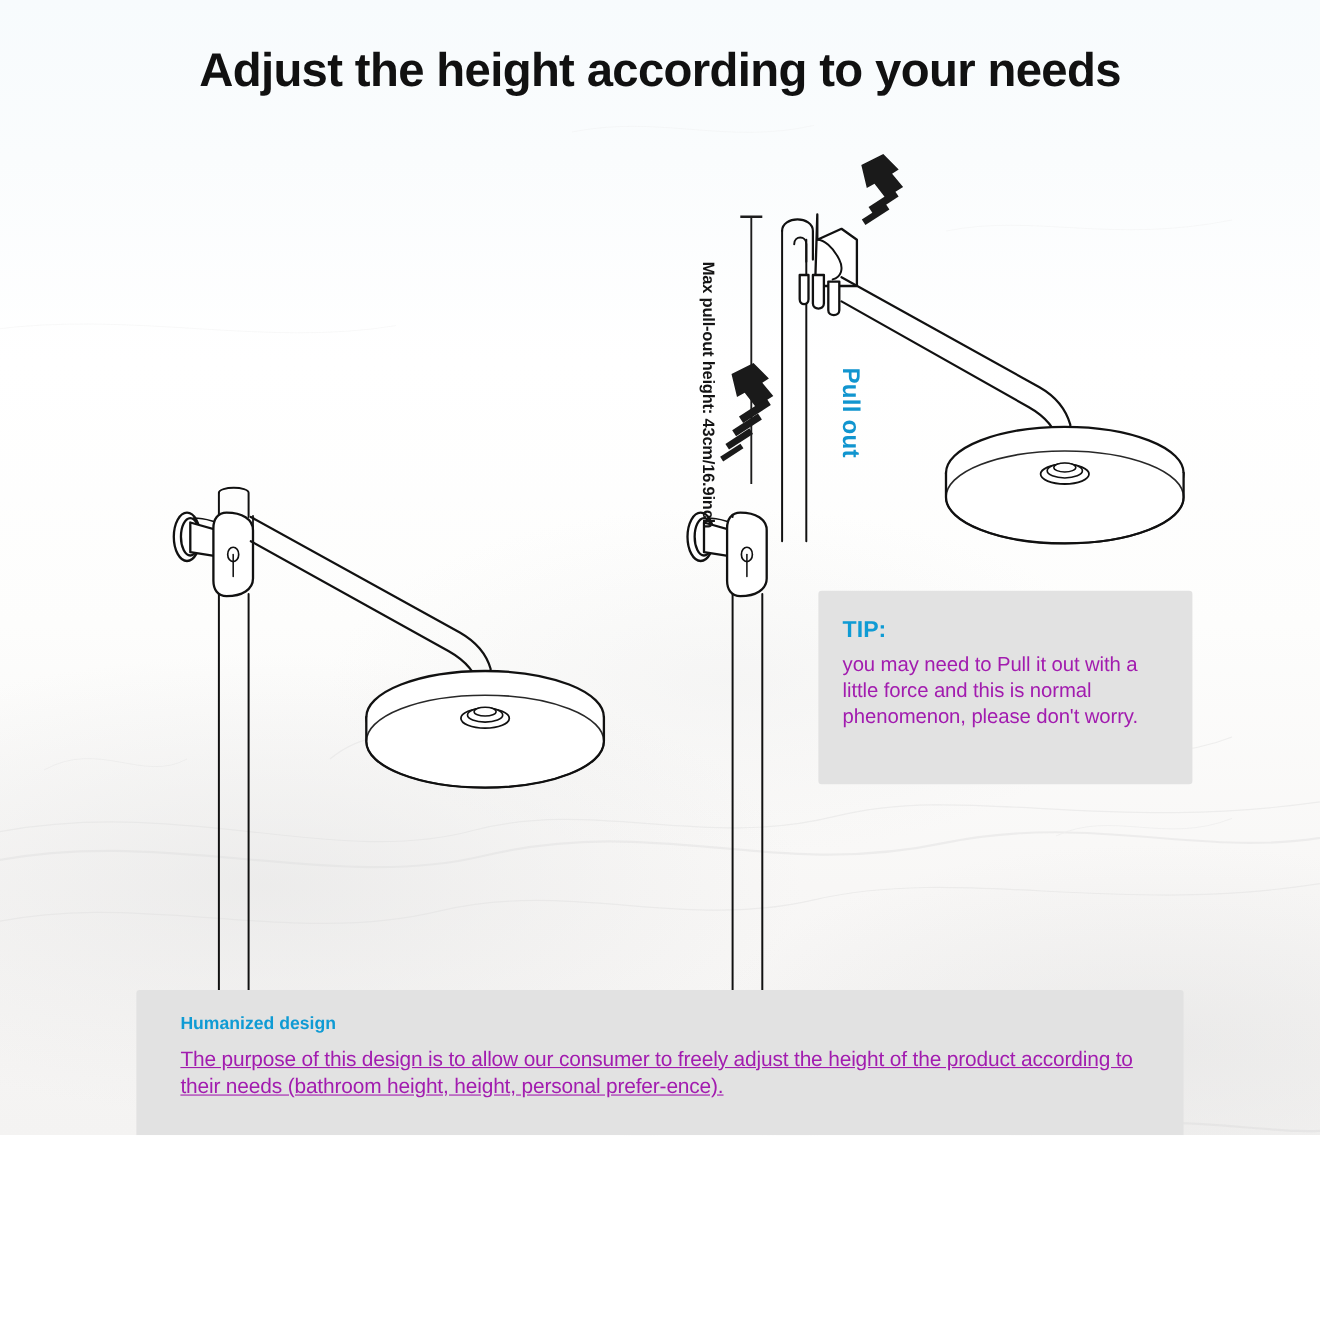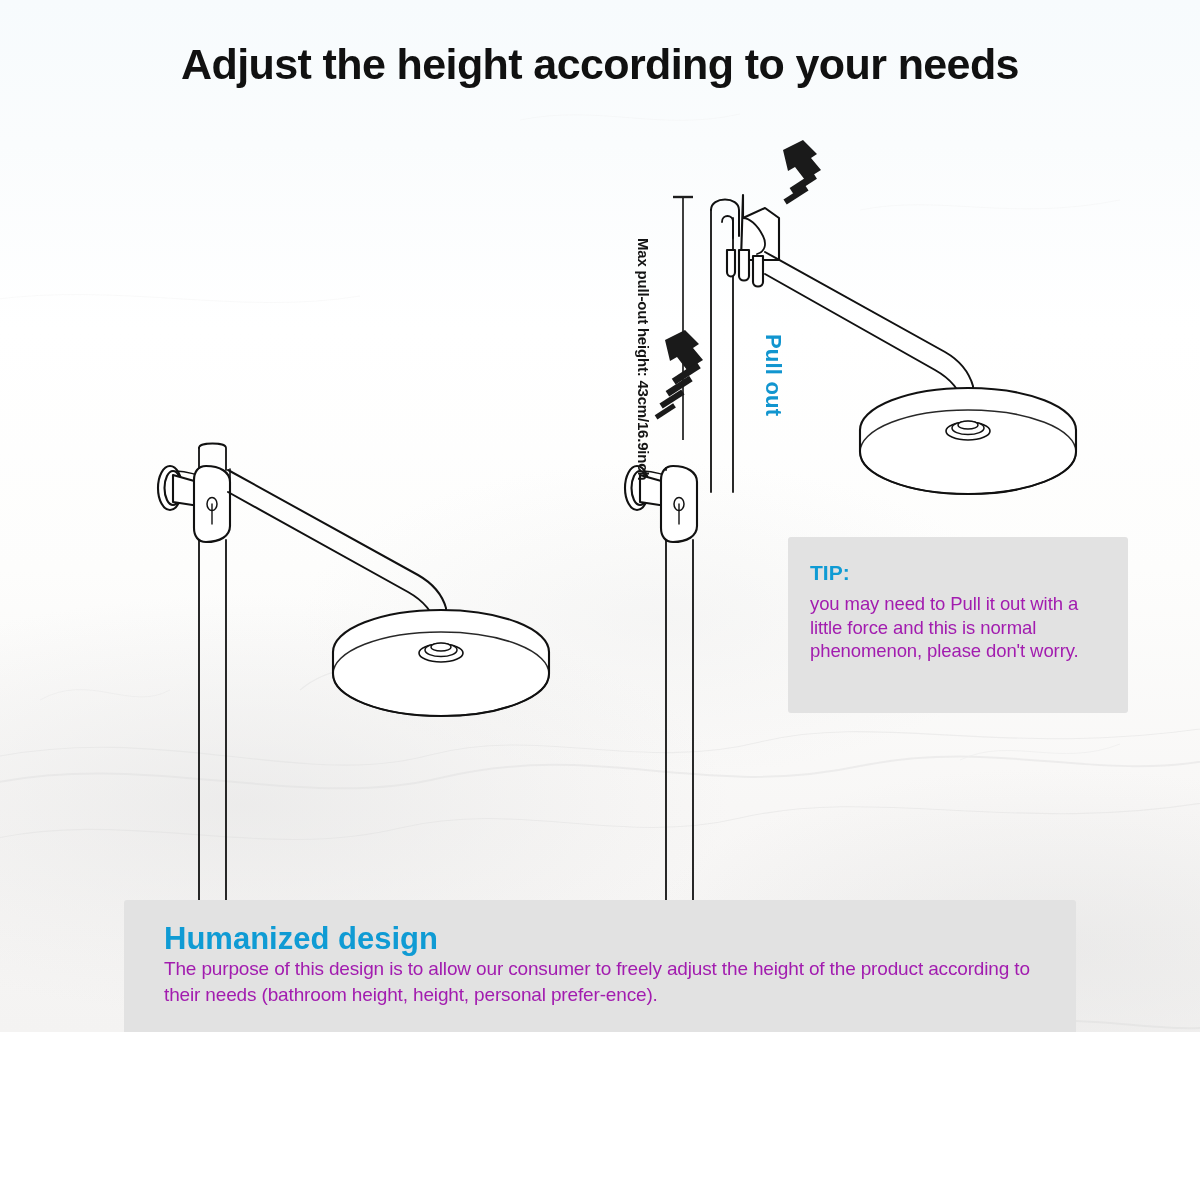--- a/index.html
+++ b/index.html
@@ -60,54 +60,55 @@
   #diagram-right { left: 615px; top: 140px;  width: 480px; height: 770px; }
 
   
   .callout {
     position: absolute;
     background: #e2e2e2;
     border-radius: 3px;
     box-sizing: border-box;
   }
   #tip-box {
-    left: 788px;
+    left: 744px;
     top: 537px;
     width: 340px;
     height: 176px;
     padding: 24px 22px 0 22px;
   }
   #humanized-box {
     left: 124px;
     top: 900px;
     width: 952px;
     height: 146px;
     padding: 22px 36px 0 40px;
   }
   .callout-heading {
     color: #0f9bd4;
     font-weight: 700;
     line-height: 1.1;
     font-family: "Liberation Sans", sans-serif;
   }
   #tip-heading      { font-size: 21px; margin-bottom: 8px; }
-  #humanized-heading{ font-size: 31px; }
+  #humanized-heading{ font-size: 16px; margin-bottom: 11px; }
   .callout-body {
     color: #a21caf;
     font-family: "Liberation Sans", sans-serif;
   }
   #tip-body {
     font-size: 18.5px;
     line-height: 1.28;
     letter-spacing: -0.1px;
   }
   #humanized-body {
     font-size: 19px;
     line-height: 1.35;
     letter-spacing: -0.15px;
+    text-decoration: underline;
   }
 
   
   .vlabel {
     position: absolute;
     font-family: "Liberation Sans", sans-serif;
     font-weight: 700;
     white-space: nowrap;
     transform-origin: 0 0;
   }

